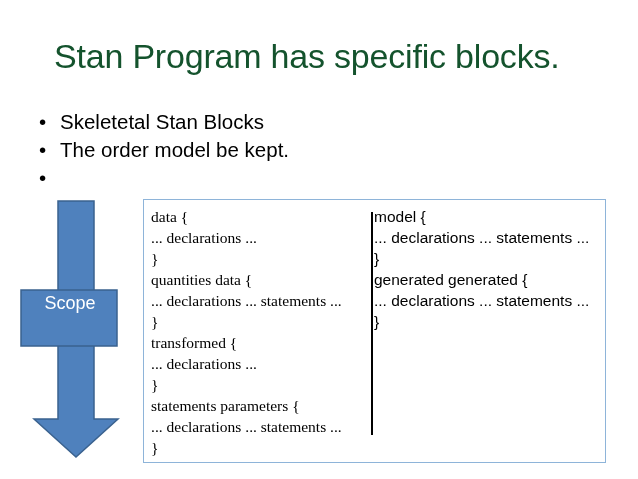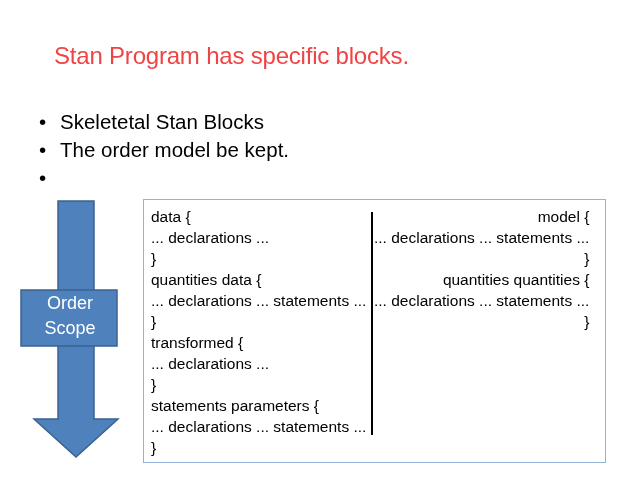--- a/index.html
+++ b/index.html
@@ -16,26 +16,26 @@
     color: #000000;
     -webkit-font-smoothing: antialiased;
   }
 
   
   #slide-title {
     position: absolute;
     left: 54px;
     top: 36px;
     width: 540px;
-    font-size: 24px;
+    font-size: 34px;
     font-weight: 400;
     line-height: 40px;
     letter-spacing: -0.2px;
     white-space: nowrap;
-    color: #ef4444;
+    color: #14532d;
   }
 
   
   #bullet-list {
     position: absolute;
     left: 30px;
     top: 108px;
     width: 470px;
     margin: 0;
     padding: 0;
@@ -103,22 +103,22 @@
     border-left: 2px solid #000000;
   }
   .code-col {
     position: absolute;
     top: 6px;
     font-size: 15.5px;
     line-height: 21px;
     white-space: nowrap;
     color: #000000;
   }
-  #code-col-left  { left: 7px; }
-  #code-col-right { left: 230px; text-align: right; }
+  #code-col-left  { left: 7px; font-family: Liberation Serif, serif; }
+  #code-col-right { left: 230px; }
   .code-line { height: 21px; }
 </style>
 </head>
 <body>
 
 <div id="slide-title">Stan Program has specific blocks.</div>
 
 <ul id="bullet-list">
   <li>
     <span class="bullet-dot">•</span>
@@ -134,21 +134,20 @@
 </ul>
 
 <div id="order-arrow">
   <svg viewBox="0 0 116 262" xmlns="http://www.w3.org/2000/svg" aria-hidden="true">
 
     <polygon points="40,2 76,2 76,220 100,220 58,258 16,220 40,220" fill="#4f81bd" stroke="#3a628f" stroke-width="1.5" stroke-linejoin="miter"></polygon>
 
     <rect x="3" y="91" width="96" height="56" fill="#4f81bd" stroke="#3a628f" stroke-width="1.5"></rect>
   </svg>
   <div id="arrow-label">
-    <div>Order</div>
     <div>Scope</div>
   </div>
 </div>
 
 <div id="code-box">
 
   <div id="code-divider"></div>
 
   <div class="code-col" id="code-col-left">
     <div class="code-line">data {</div>
@@ -162,18 +161,18 @@
     <div class="code-line">}</div>
     <div class="code-line">statements parameters {</div>
     <div class="code-line">... declarations ... statements ...</div>
     <div class="code-line">}</div>
   </div>
 
   <div class="code-col" id="code-col-right">
     <div class="code-line">model {</div>
     <div class="code-line">... declarations ... statements ...</div>
     <div class="code-line">}</div>
-    <div class="code-line">quantities quantities {</div>
+    <div class="code-line">generated generated {</div>
     <div class="code-line">... declarations ... statements ...</div>
     <div class="code-line">}</div>
   </div>
 
 </div>
 
 </body></html>

